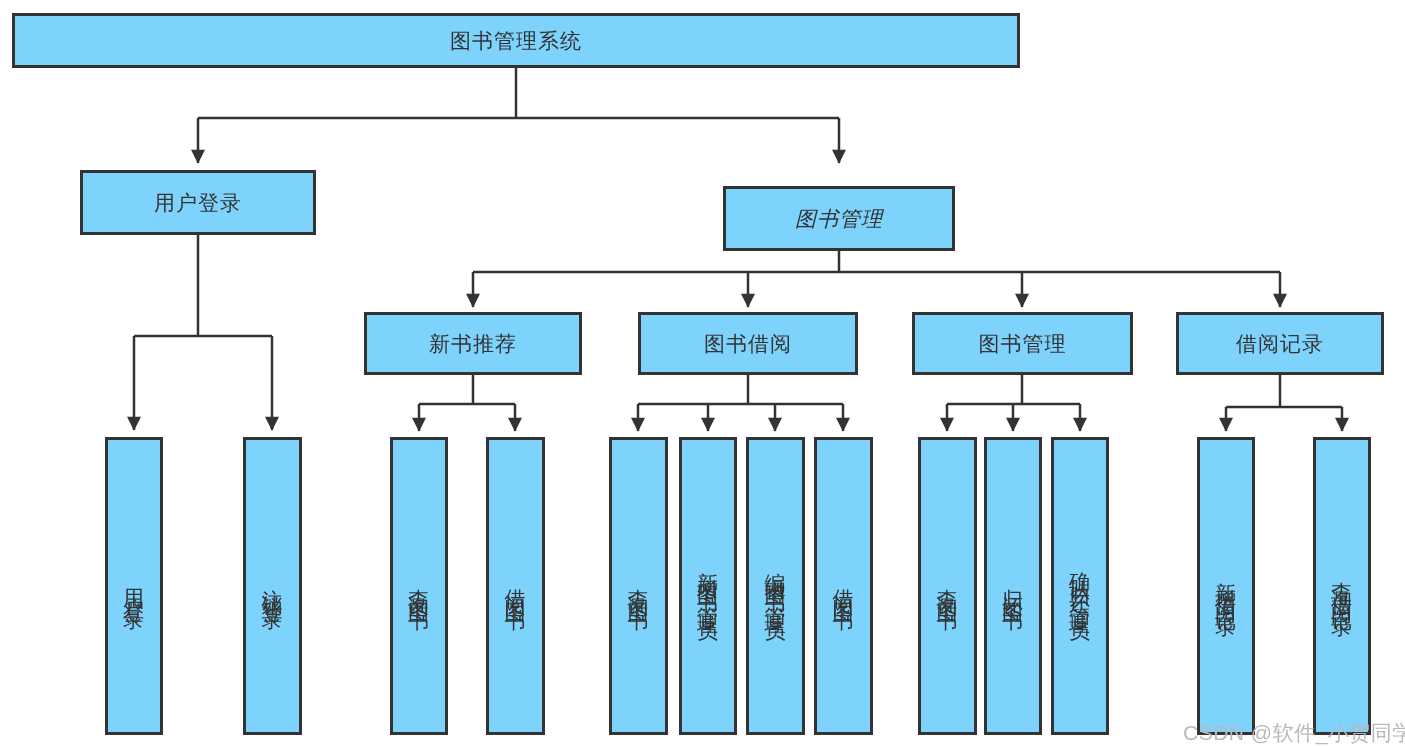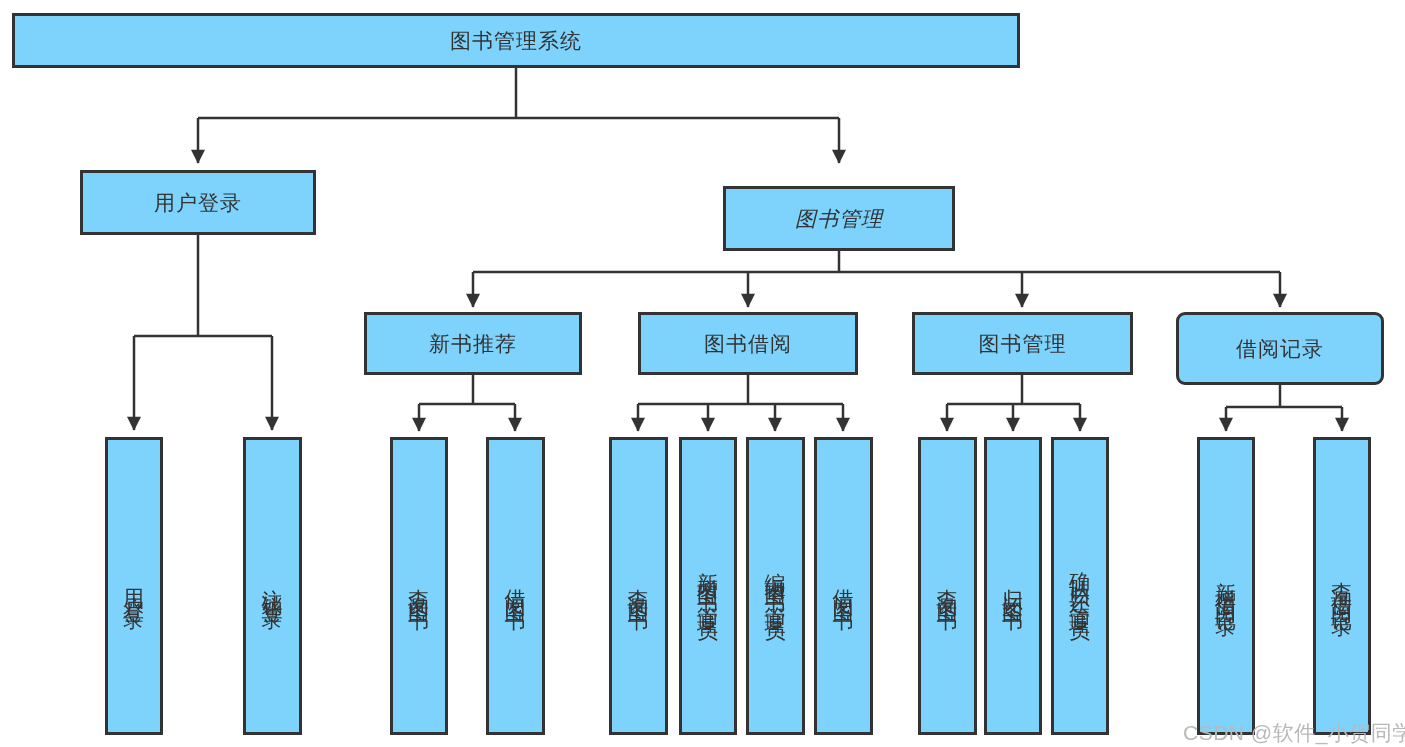--- a/index.html
+++ b/index.html
@@ -129,21 +129,21 @@
 
   <div class="node" style="left:364px; top:312px; width:218px; height:63px;align-items:center;">
     <span>新书推荐</span>
   </div>
   <div class="node" style="left:638px; top:312px; width:220px; height:63px;">
     <span>图书借阅</span>
   </div>
   <div class="node" style="left:912px; top:312px; width:221px; height:63px;">
     <span>图书管理</span>
   </div>
-  <div class="node" style="left:1176px; top:312px; width:208px; height:73px;border-radius:9px;">
+  <div class="node" style="left:1176px; top:312px; width:208px; height:63px;">
     <span>借阅记录</span>
   </div>
 
   <div class="vnode" style="left:105px; top:437px; width:58px; height:298px;">
     <span>用户登录</span>
   </div>
   <div class="vnode" style="left:243px; top:437px; width:59px; height:298px;">
     <span>注销登录</span>
   </div>
 

